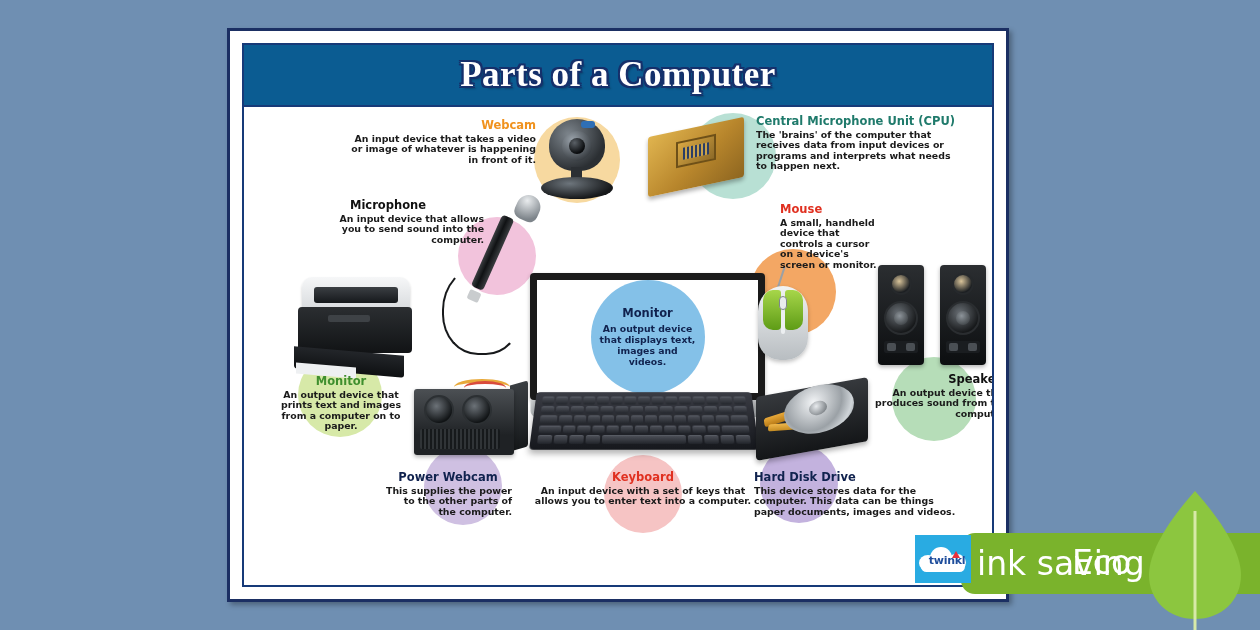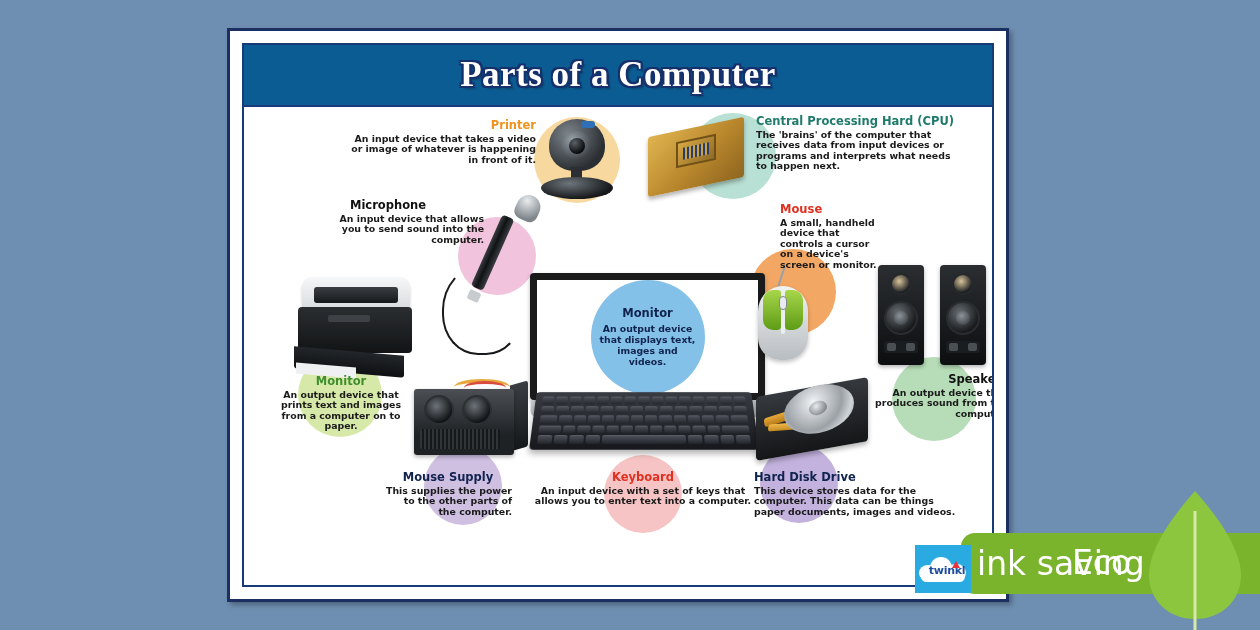--- a/index.html
+++ b/index.html
@@ -380,21 +380,20 @@
     transform: skewY(-10deg) rotate(6deg);
   }
 
   
   #twinkl-logo {
     position: absolute; left: 915px; top: 535px;
     width: 56px; height: 48px;
     background: #29abe2;
     display:flex; align-items:center; justify-content:center;
     z-index: 40;
-    margin-top: 10px;
   }
   #twinkl-cloud {
     position: relative; width: 48px; height: 26px;
   }
   #twinkl-cloud .c { position:absolute; background:#fff; border-radius:50%; }
   #twinkl-cloud .c1 { left:0;  top:9px;  width:18px; height:16px; }
   #twinkl-cloud .c2 { left:11px; top:1px; width:22px; height:22px; }
   #twinkl-cloud .c3 { left:28px; top:8px; width:19px; height:17px; }
   #twinkl-cloud .base { left:2px; top:15px; width:44px; height:11px; border-radius:6px; }
   #twinkl-word {
@@ -459,30 +458,30 @@
 
       <div class="art" id="webcam-art">
         <div class="wc-body"></div>
         <div class="wc-blue"></div>
         <div class="wc-lens-o"></div>
         <div class="wc-lens-i"></div>
         <div class="wc-neck"></div>
         <div class="wc-base"></div>
       </div>
       <div class="label" id="webcam-label" style="left:102px; top:12px; width:190px; text-align:right;">
-        <span class="hd" style="color:#f0921e;">Printer</span>
+        <span class="hd" style="color:#f0921e;">Webcam</span>
         <span class="bd">An input device that takes a video or image of whatever is happening in front of it.</span>
       </div>
 
       <div class="art" id="cpu-art">
         <div class="cpu-plate"></div>
         <div class="cpu-die"></div>
       </div>
       <div class="label" id="cpu-label" style="left:512px; top:8px; width:204px; text-align:left;">
-        <span class="hd" style="color:#1f7a6b;">Central Processing Hard (CPU)</span>
+        <span class="hd" style="color:#1f7a6b;">Central Microphone Unit (CPU)</span>
         <span class="bd">The 'brains' of the computer that receives data from input devices or programs and interprets what needs to happen next.</span>
       </div>
 
       <div class="art" id="mic-art">
         <div class="mic-head"></div>
         <div class="mic-stick"></div>
         <div class="mic-tip"></div>
         <div class="mic-cable"></div>
       </div>
       <div class="label" id="microphone-label" style="left:74px; top:92px; width:166px; text-align:right;">
@@ -550,21 +549,21 @@
       <div class="art" id="psu-art">
         <div class="ps-side"></div>
         <div class="ps-box"></div>
         <div class="ps-fan1"></div>
         <div class="ps-fan2"></div>
         <div class="ps-grill"></div>
         <div class="ps-wires"></div>
         <div class="ps-wires2"></div>
       </div>
       <div class="label" id="power-supply-label" style="left:140px; top:364px; width:128px; text-align:right;">
-        <span class="hd" style="color:#10224e; text-align:center;">Mouse Supply</span>
+        <span class="hd" style="color:#10224e; text-align:center;">Power Webcam</span>
         <span class="bd">This supplies the power to the other parts of the computer.</span>
       </div>
 
       <div class="art" id="keyboard-art">
         <div class="kb-base">
           <div class="kb-keys">
             <div class="kb-row r1">
               <div class="kb-key"></div>
                 <div class="kb-key"></div>
                 <div class="kb-key"></div>

